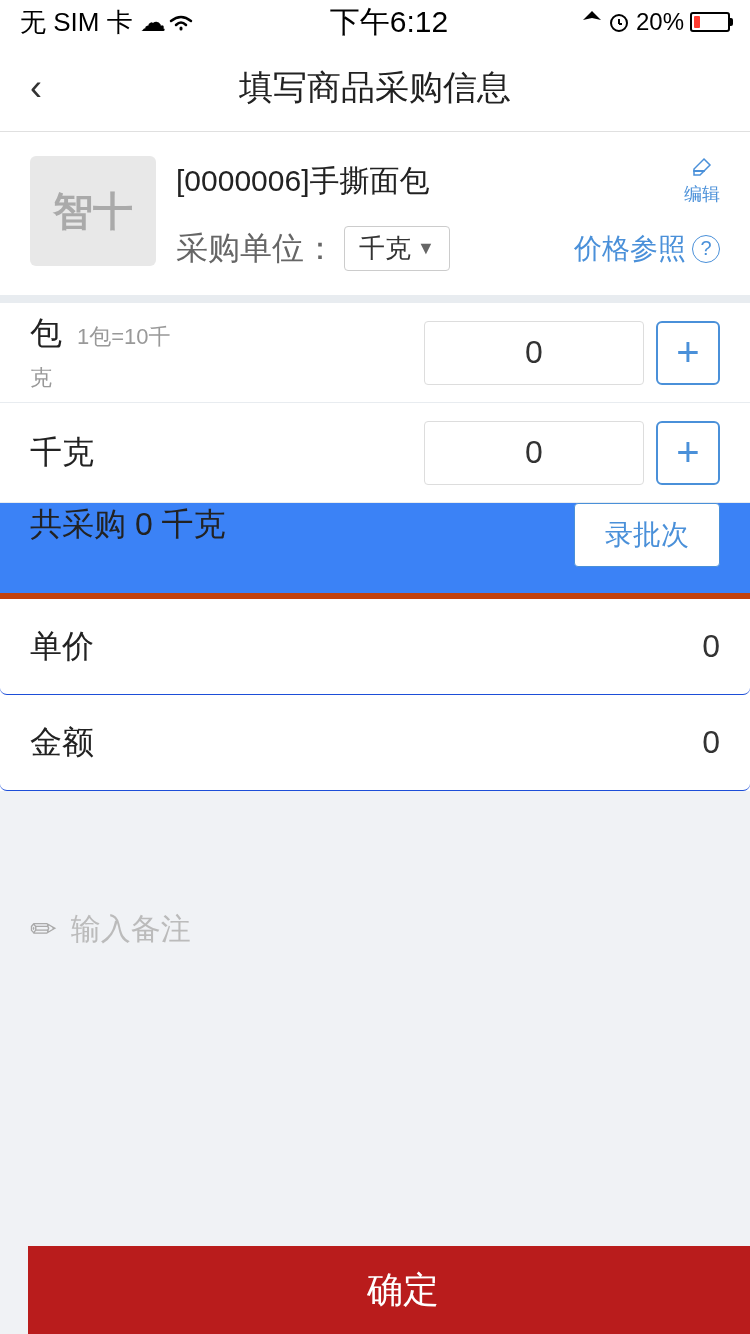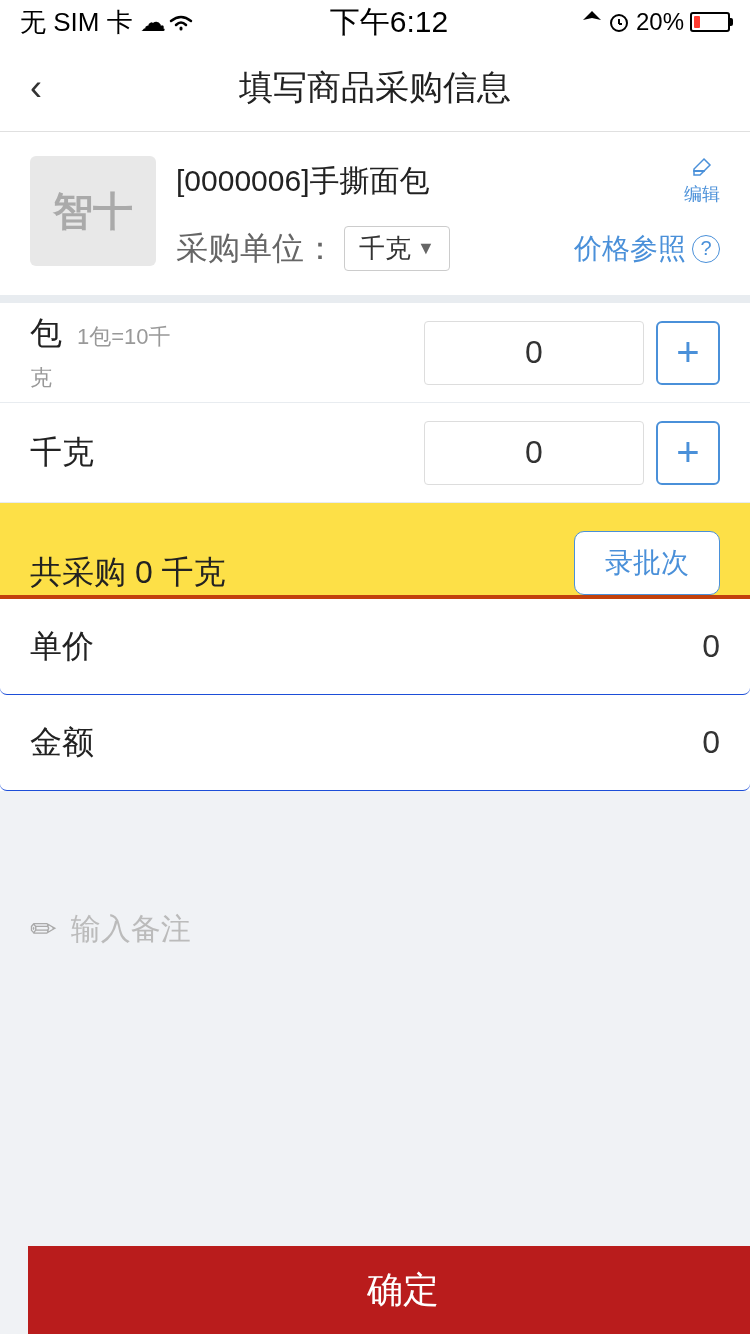--- a/index.html
+++ b/index.html
@@ -218,34 +218,34 @@
       display: flex;
       align-items: center;
       justify-content: center;
       cursor: pointer;
       font-weight: 300;
     }
 
     
     .total-row {
       display: flex;
-      align-items: flex-end;
+      align-items: flex-start;
       justify-content: space-between;
       padding: 0 30px;
       height: 96px;
-      background: #fde047;
-      border-bottom: 4px solid #c2410c;
+      background: #3b82f6;
+      border-bottom: 6px solid #c2410c;
     }
     .total-label {
       font-size: 32px;
       color: #222;
     }
     .record-btn {
       border: 1px solid #4a90d9;
-      border-radius: 10px;
+      border-radius: 4px;
       padding: 12px 30px;
       font-size: 28px;
       color: #4a90d9;
       background: #fff;
       cursor: pointer;
     }
 
     
     .info-section {
       background: #fff;

